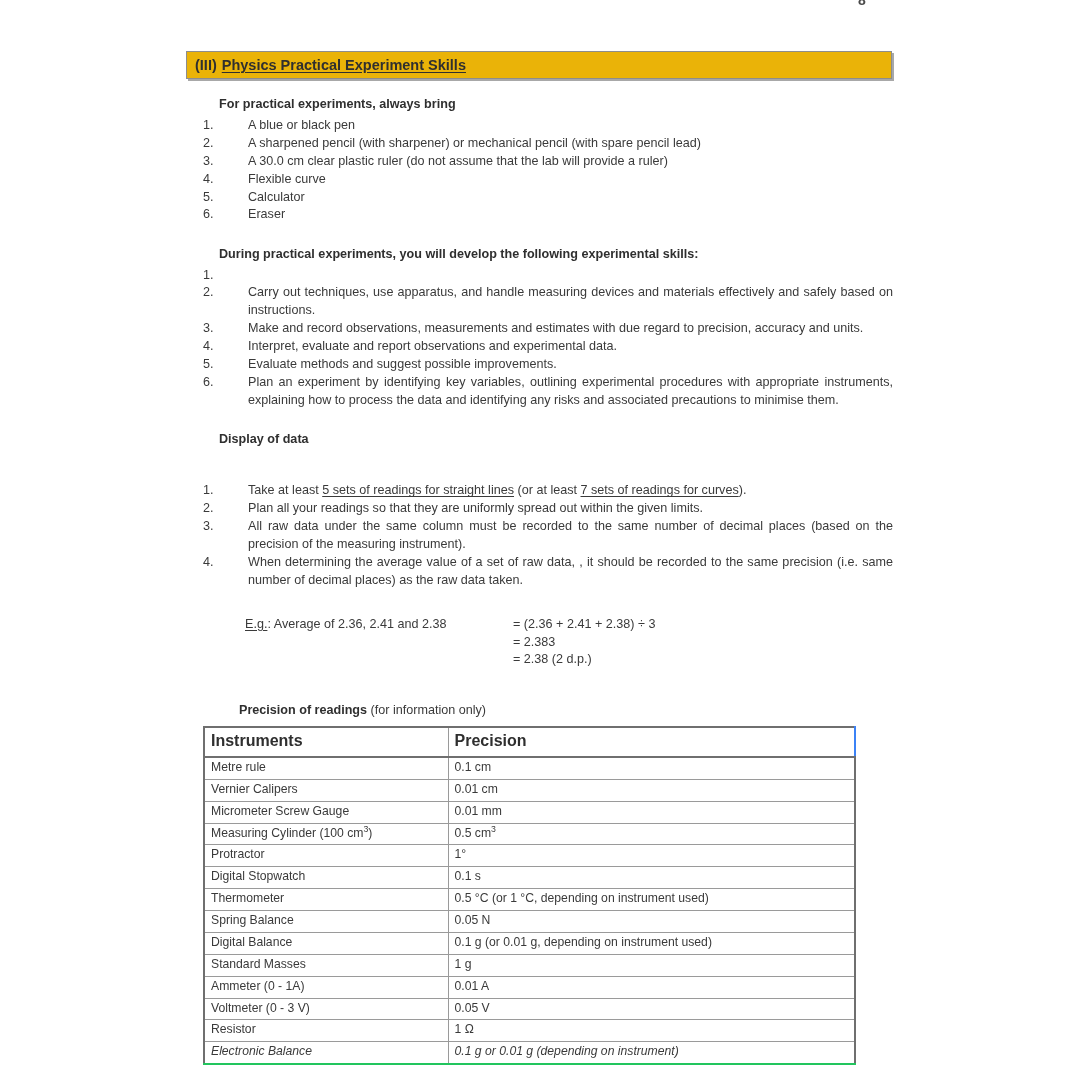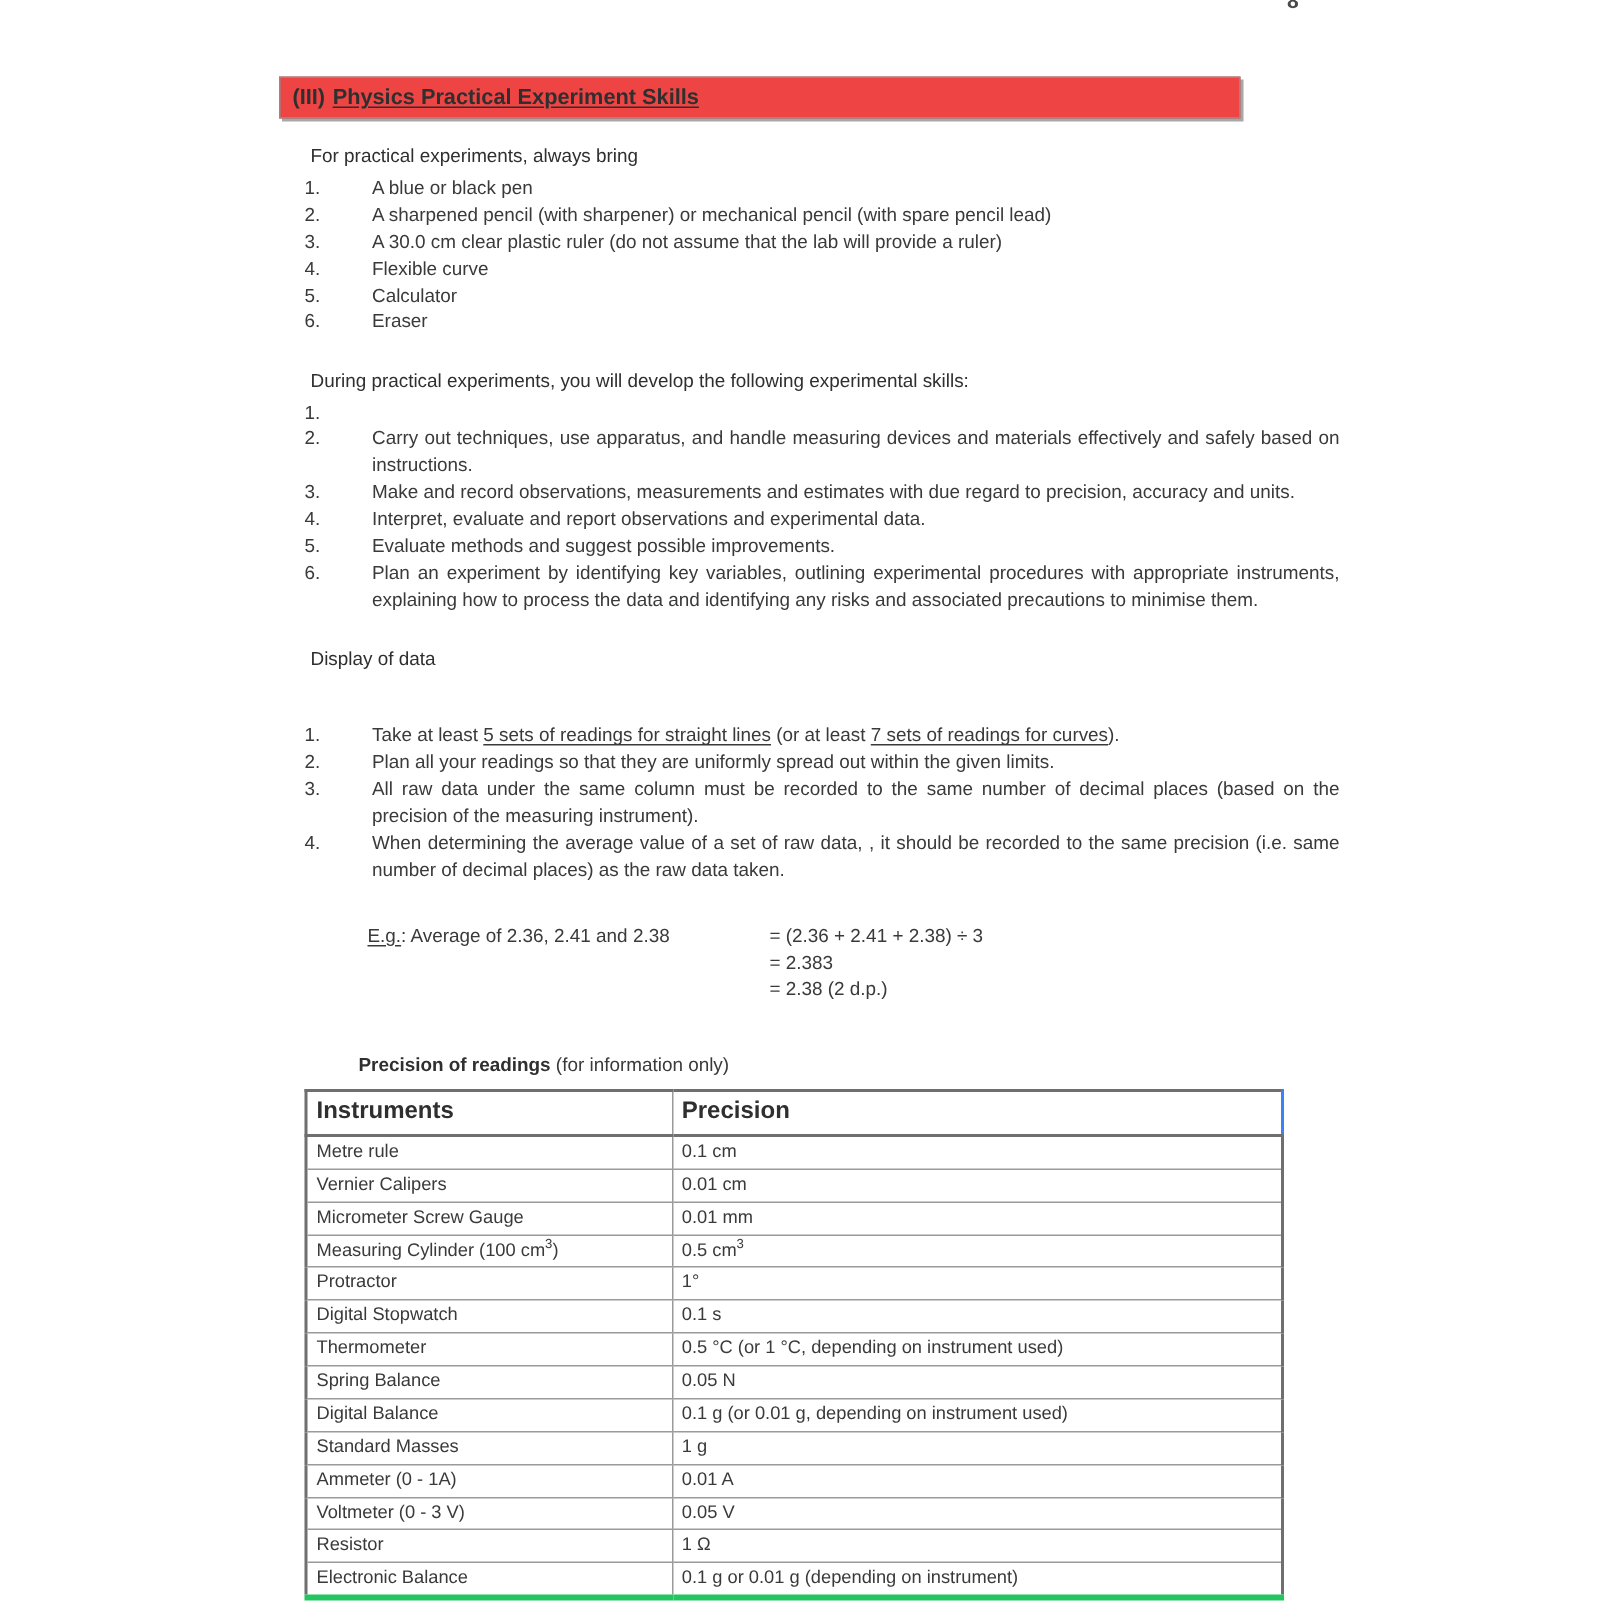--- a/index.html
+++ b/index.html
@@ -31,23 +31,23 @@
     position: absolute;
     left: 0; top: 0;
     width: 1080px; height: 1080px;
   }
 
   
   .section-banner {
     position: absolute;
     left: 186px;
     top: 51px;
-    width: 641px;
+    width: 706px;
     height: 28px;
-    background: #ef4444;
+    background: #eab308;
     border: 1px solid #8d8d8d;
     box-shadow: 2px 2px 0 0 #a8a8a8;
     display: flex;
     align-items: center;
     padding-left: 8px;
   }
   .section-banner .roman {
     font-size: 14.5px;
     font-weight: bold;
     color: #2f2f2f;
@@ -66,23 +66,23 @@
     position: absolute;
     left: 203px;
     top: 96px;
     width: 690px;
   }
 
   .block { margin-bottom: 0; }
 
   h3.block-title {
     font-size: 12.6px;
-    font-weight: normal;
+    font-weight: bold;
     color: #2f2f2f;
-    margin: 0 0 4px 4px;
+    margin: 0 0 4px 16px;
     line-height: 1.35;
   }
 
   ol.num-list {
     list-style: none;
     margin: 0;
     padding: 0;
   }
   ol.num-list > li {
     position: relative;
@@ -167,21 +167,21 @@
     font-weight: bold;
     color: #2f2f2f;
     font-size: 16px;
     border-bottom: 2px solid #6f6f6f;
     border-top: 2px solid #6f6f6f;
     padding-top: 3px;
     padding-bottom: 4px;
   }
   table.precision thead th:first-child { border-left: 2px solid #6f6f6f; }
   table.precision thead th:last-child { border-right: 2px solid #3b82f6; }
-  table.precision tbody tr:last-child td { border-bottom: 4px solid #22c55e; }
+  table.precision tbody tr:last-child td { border-bottom: 2px solid #22c55e; font-style: italic; }
   table.precision tbody td:first-child { border-left: 2px solid #6f6f6f; }
   table.precision tbody td:last-child { border-right: 2px solid #6f6f6f; }
 
   sup { font-size: 0.72em; vertical-align: super; line-height: 0; }
 </style>
 </head>
 <body>
 
 <div class="sheet">
 

